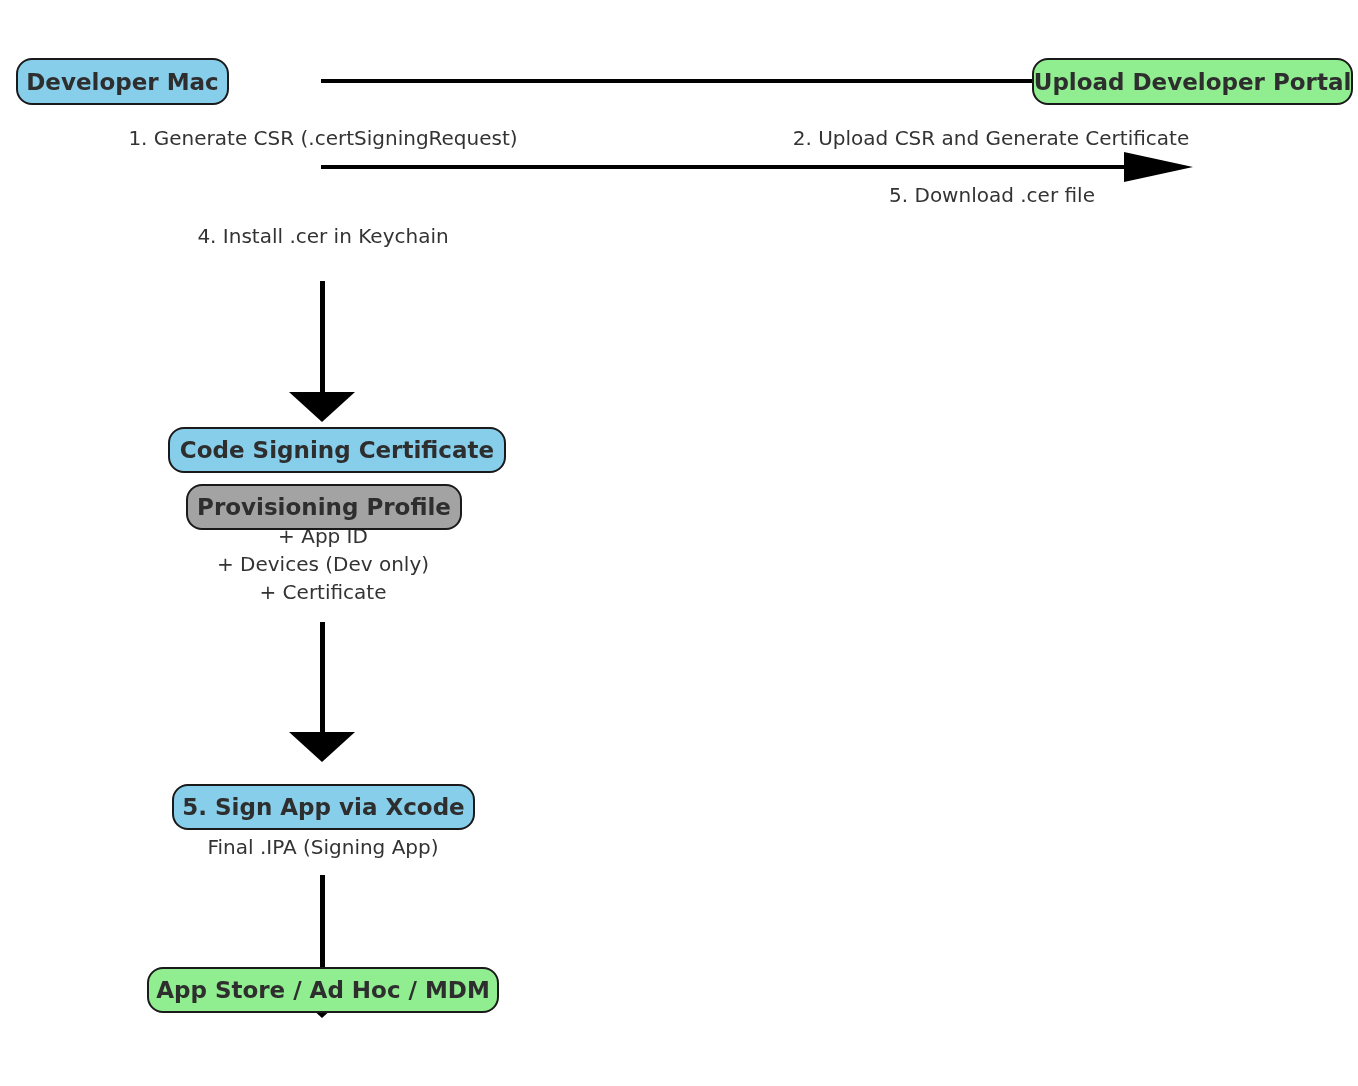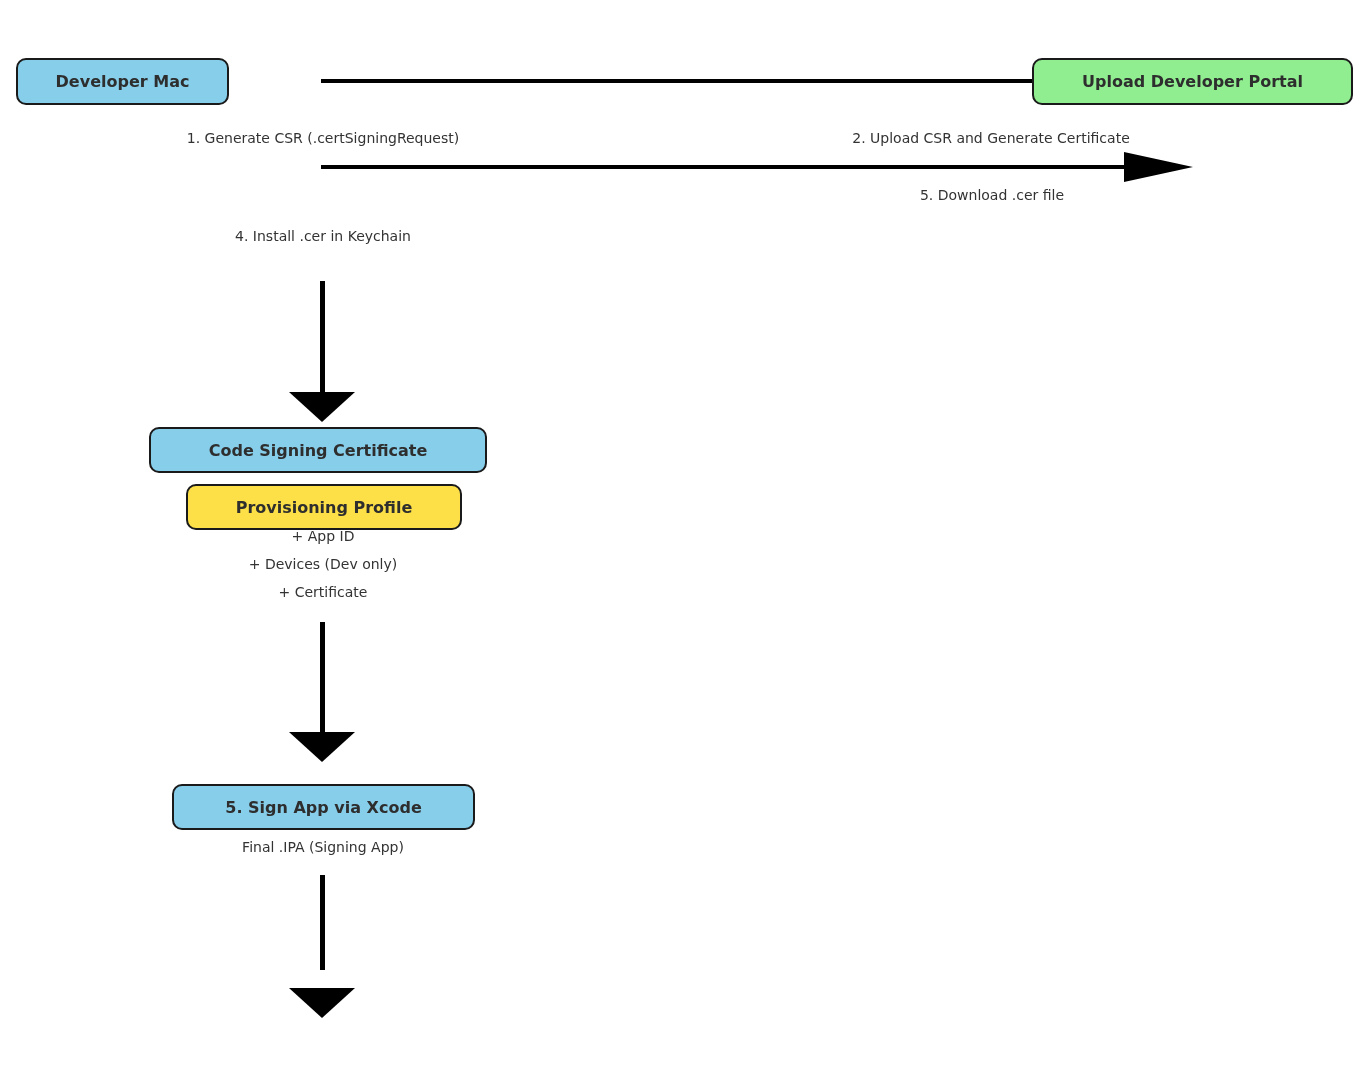--- a/index.html
+++ b/index.html
@@ -8,41 +8,41 @@
     width: 1358px;
     height: 1086px;
     background: #ffffff;
     font-family: "DejaVu Sans", "Liberation Sans", sans-serif;
     overflow: hidden;
   }
   .node {
     position: absolute;
     box-sizing: border-box;
     border: 2.5px solid #1a1a1a;
-    border-radius: 10px;
+    border-radius: 16px;
     display: flex;
     align-items: center;
     justify-content: center;
     font-weight: bold;
-    font-size: 16px;
+    font-size: 23px;
     color: #2e2e2e;
     white-space: nowrap;
     z-index: 2;
   }
   .node-dev-mac      { left: 16px;   top: 58px;  width: 213px; height: 47px; }
   .node-portal       { left: 1032px; top: 58px;  width: 321px; height: 47px; }
-  .node-cert         { left: 149px;  top: 427px; width: 338px; height: 46px; }
+  .node-cert         { left: 168px;  top: 427px; width: 338px; height: 46px; }
   .node-profile      { left: 186px;  top: 484px; width: 276px; height: 46px; z-index: 3; }
   .node-sign-app     { left: 172px;  top: 784px; width: 303px; height: 46px; }
   .node-distribution { left: 147px;  top: 967px; width: 352px; height: 46px; z-index: 3; }
 
   .steplabel {
     position: absolute;
     transform: translate(-50%, -50%);
-    font-size: 14px;
+    font-size: 20px;
     color: #333333;
     white-space: nowrap;
     z-index: 1;
   }
   .lbl-step1 { left: 323px; top: 138px; }
   .lbl-step2 { left: 991px; top: 138px; }
   .lbl-step3 { left: 992px; top: 195px; }
   .lbl-step4 { left: 323px; top: 236px; }
   .lbl-comp0 { left: 323px; top: 536px; }
   .lbl-comp1 { left: 323px; top: 564px; }
@@ -90,30 +90,31 @@
   <div class="arrowhead head-right"></div>
 
   <div class="steplabel lbl-step3">5. Download .cer file</div>
   <div class="steplabel lbl-step4">4. Install .cer in Keychain</div>
 
   <div class="vline vline-1"></div>
   <div class="arrowhead head-down head-down-1"></div>
 
   <div class="node node-cert" style="background: rgb(135, 206, 235);">Code Signing Certificate</div>
 
-  <div class="node node-profile" style="background: #fde047;">Provisioning Profile</div>
+  <div class="node node-profile" style="background: #a3a3a3;">Provisioning Profile</div>
 
   <div class="steplabel lbl-comp0">+ App ID</div>
   <div class="steplabel lbl-comp1">+ Devices (Dev only)</div>
   <div class="steplabel lbl-comp2">+ Certificate</div>
 
   <div class="vline vline-2"></div>
   <div class="arrowhead head-down head-down-2"></div>
 
   <div class="node node-sign-app" style="background: rgb(135, 206, 235);">5. Sign App via Xcode</div>
 
   <div class="steplabel lbl-ipa">Final .IPA (Signing App)</div>
 
   <div class="vline vline-3"></div>
   <div class="arrowhead head-down head-down-3"></div>
 
+  <div class="node node-distribution" style="background: rgb(144, 238, 144);">App Store / Ad Hoc / MDM</div>
 
 </div>
 
 </body></html>

